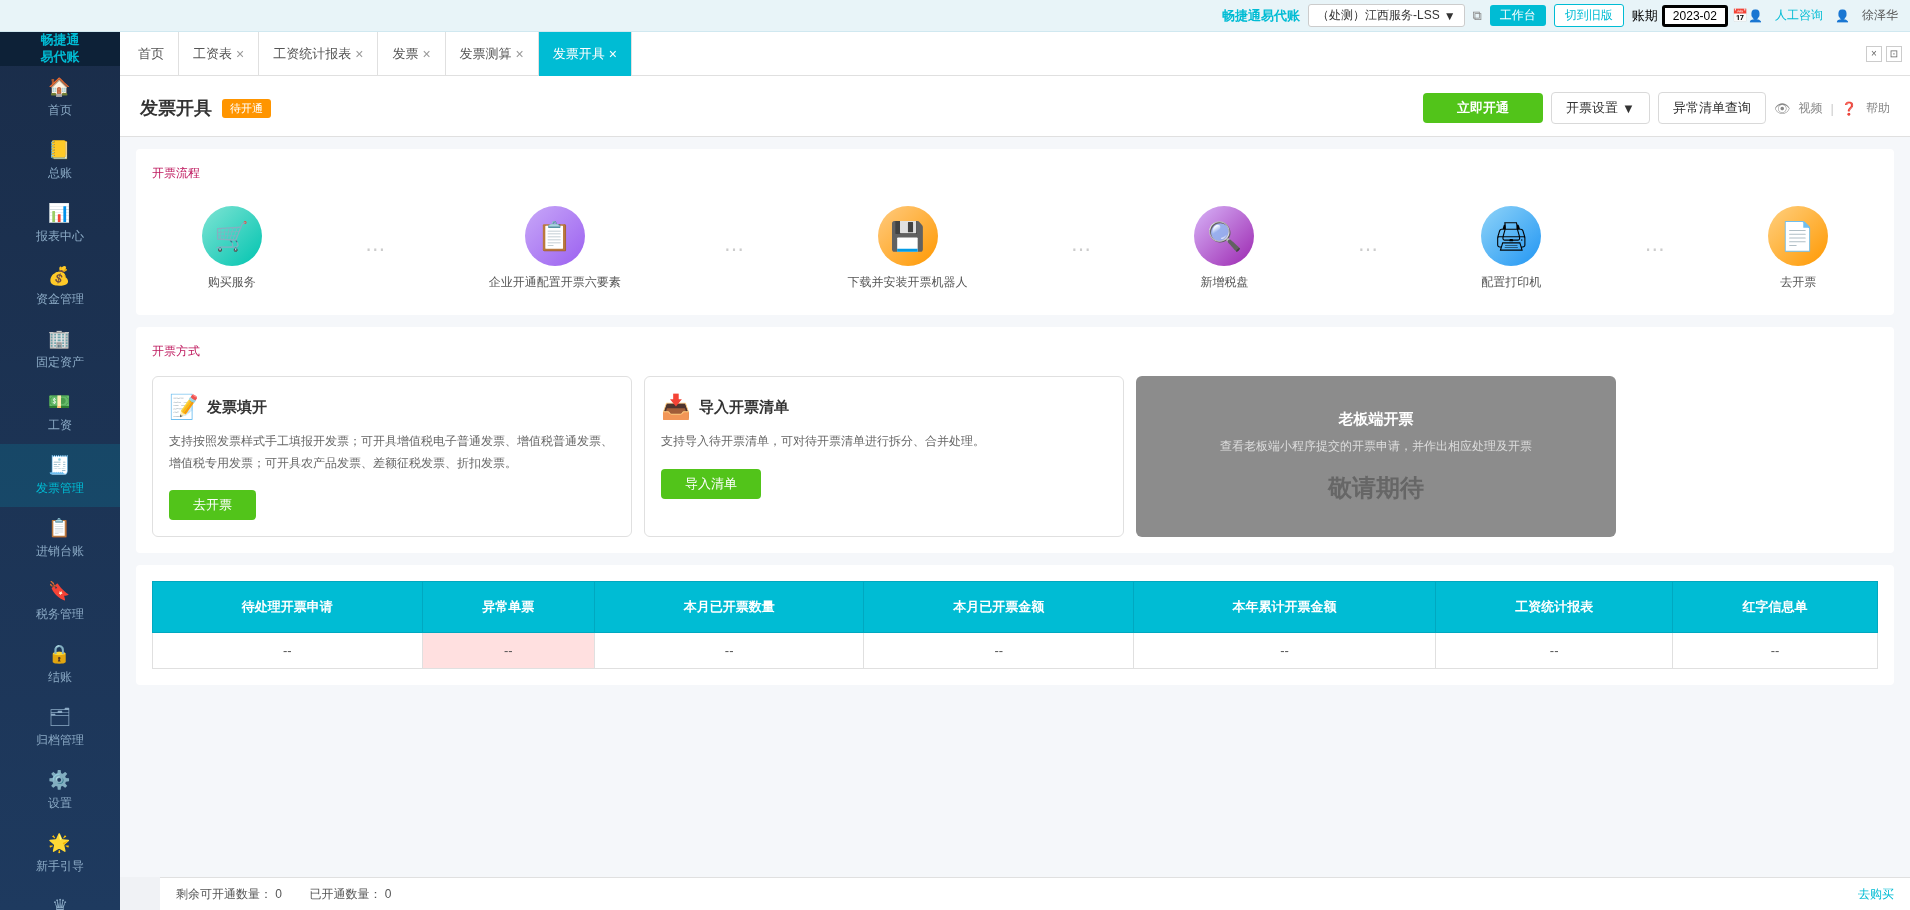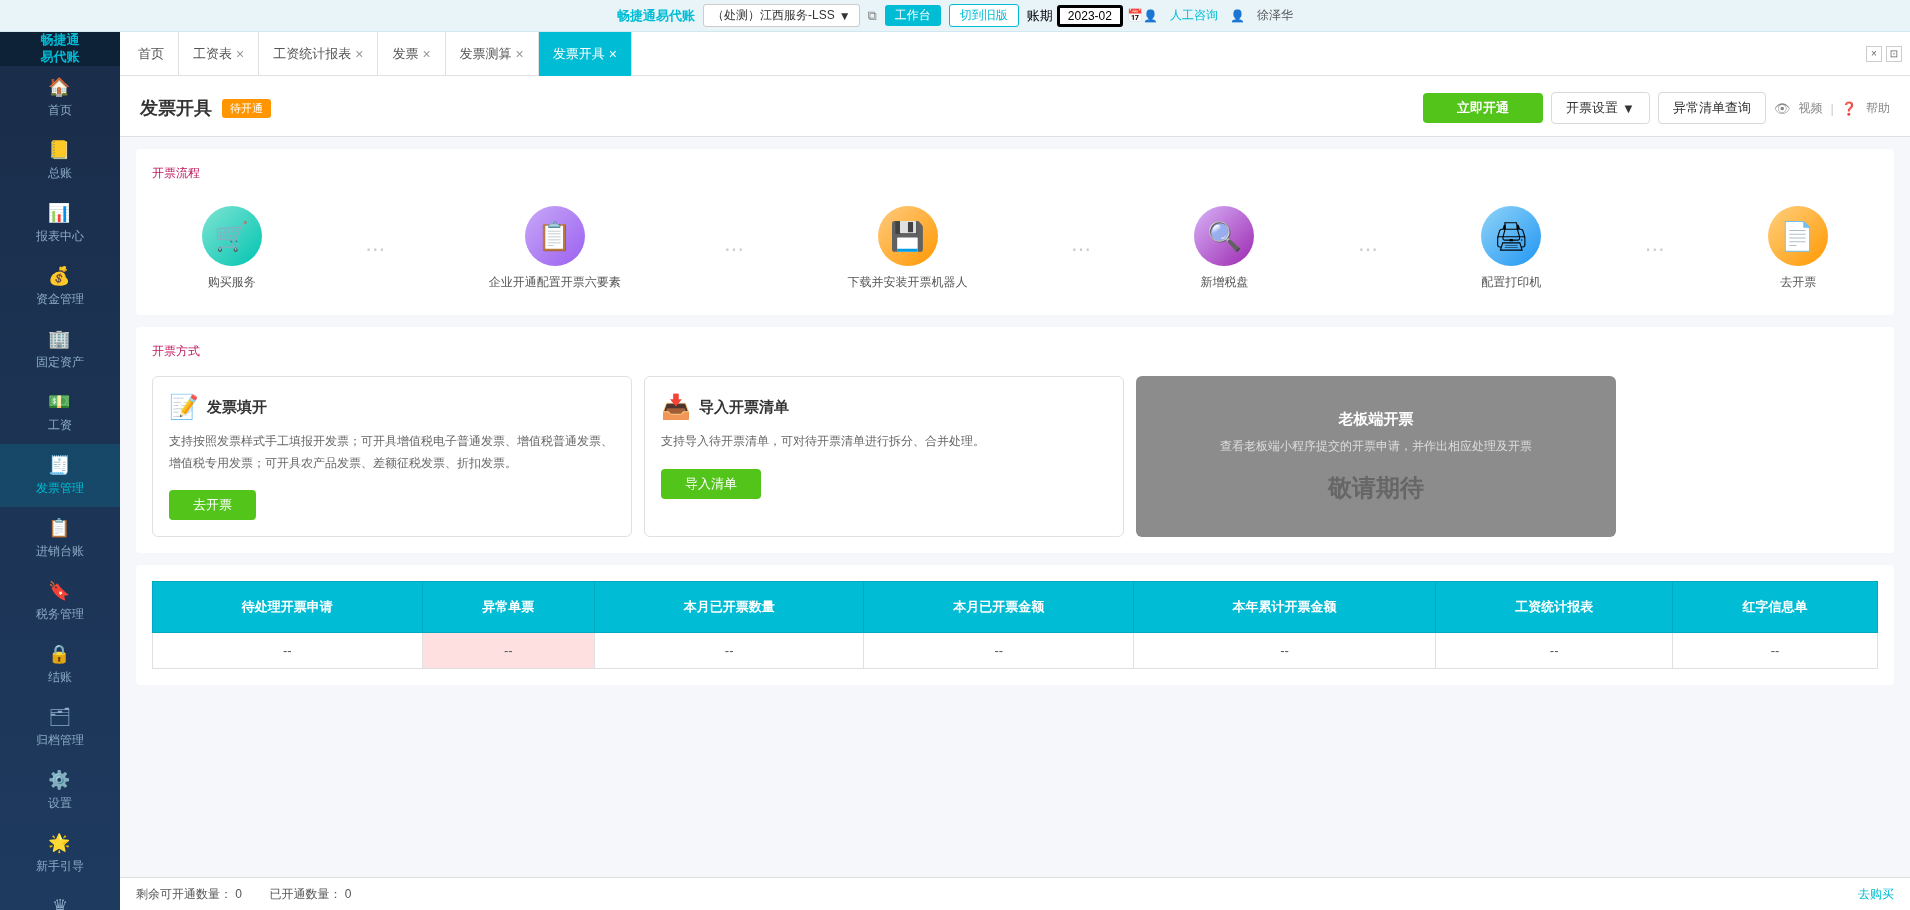--- a/index.html
+++ b/index.html
@@ -1,19 +1,19 @@
 <!DOCTYPE html>
 <html><head>
   <meta charset="utf-8">
   <style>
     * { box-sizing: border-box; margin: 0; padding: 0; }
     body { font-family: 'Microsoft YaHei', 'PingFang SC', sans-serif; font-size: 13px; background: #f0f2f5; display: flex; flex-direction: column; height: 910px; overflow: hidden; }
 
     
-    .top-bar { height: 32px; background: #e8f4f8; display: flex; align-items: center; justify-content: center; padding: 12px 12px; border-bottom: 1px solid #d0e8f0; flex-shrink: 0; }
+    .top-bar { height: 32px; background: #e8f4f8; display: flex; align-items: center; justify-content: flex-end; padding: 12px 12px; border-bottom: 1px solid #d0e8f0; flex-shrink: 0; }
     .top-bar-left { display: flex; align-items: center; gap: 8px; }
     .top-bar-brand { color: #00bcd4; font-weight: bold; font-size: 13px; }
     .top-bar-company { background: white; border: 1px solid #ccc; border-radius: 3px; padding: 2px 8px; font-size: 12px; color: #333; display: flex; align-items: center; gap: 4px; }
     .top-bar-btn { background: #00bcd4; color: white; border: none; border-radius: 3px; padding: 2px 10px; font-size: 12px; cursor: pointer; }
     .top-bar-btn-outline { background: white; color: #00bcd4; border: 1px solid #00bcd4; border-radius: 3px; padding: 2px 10px; font-size: 12px; cursor: pointer; }
     .top-bar-right { display: flex; align-items: center; gap: 12px; font-size: 12px; color: #555; }
     .top-bar-period { display: flex; align-items: center; gap: 4px; }
     .period-badge { background: white; border: 3px solid #000000; border-radius: 3px; padding: 1px 8px; font-size: 12px; }
 
     
@@ -79,21 +79,21 @@
     .coming-soon { font-size: 24px; font-weight: bold; color: #666; margin-top: 16px; }
 
     
     .summary-table { width: 100%; border-collapse: collapse; }
     .summary-table th { background: #00bcd4; color: white; padding: 16px 8px; text-align: center; font-size: 13px; border: 1px solid #00a8c0; }
     .summary-table td { padding: 10px 8px; text-align: center; font-size: 13px; border: 1px solid #e0e0e0; color: #555; }
     .summary-table tr:nth-child(even) td { background: #fafafa; }
     .td-pink { background: #ffe0e0 !important; }
 
     
-    .bottom-bar { height: 32px; background: white; border-top: 1px solid #e0e0e0; display: flex; align-items: center; padding: 16px 16px; font-size: 12px; color: #555; flex-shrink: 0; justify-content: space-between; }
+    .bottom-bar { height: 32px; background: white; border-top: 1px solid #e0e0e0; display: flex; align-items: center; padding: 16px 16px; font-size: 12px; color: #555; flex-shrink: 0; justify-content: space-between; margin-left: 40px; }
 
     
     .tab-window-controls { margin-left: auto; display: flex; align-items: center; gap: 4px; padding-right: 8px; }
     .win-btn { width: 16px; height: 16px; border: 1px solid #ccc; background: white; display: flex; align-items: center; justify-content: center; font-size: 10px; cursor: pointer; color: #666; }
   </style>
 </head>
 <body>
 
 <div class="top-bar">
   <div class="top-bar-left">

